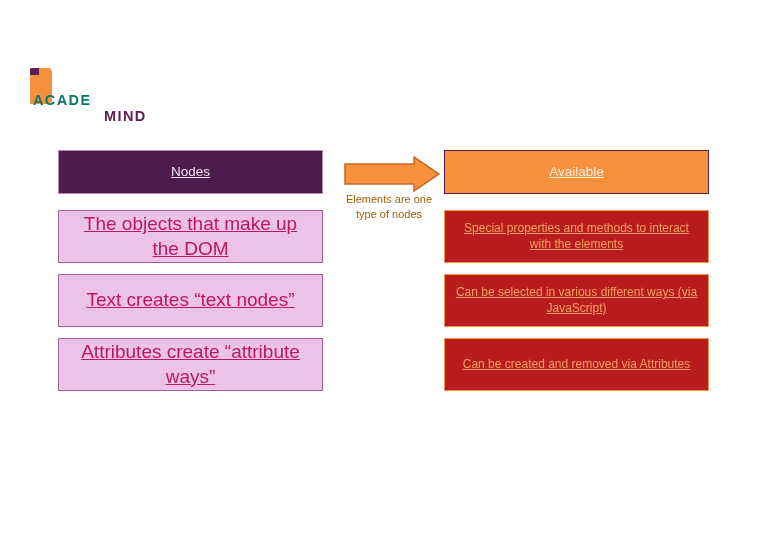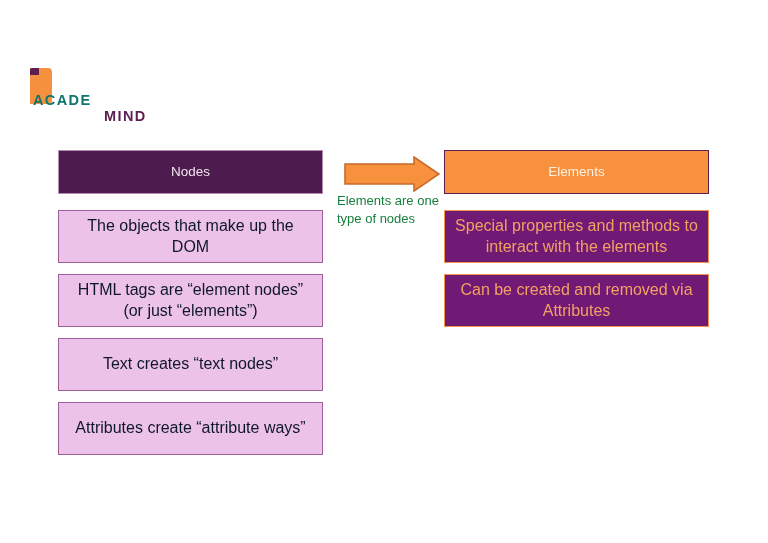--- a/index.html
+++ b/index.html
@@ -85,106 +85,107 @@
   .box {
     width: 265px;
     height: 44px;
     margin-bottom: 16px;
     display: flex;
     align-items: center;
     justify-content: center;
     text-align: center;
     line-height: 1.28;
     padding: 0 10px;
+    text-decoration: underline;
   }
 
   .box.header {
     height: 44px;
   }
   .box.body {
     height: 53px;
     margin-bottom: 11px;
   }
 
   
   .header-nodes {
     background: #4d1b4d;
     border: 1px solid #b58bb0;
     color: #f0e6ef;
     font-size: 13.5px;
   }
   .body-nodes {
     background: #edc2e8;
     border: 1px solid #a05f9a;
-    color: #0f172a;
-    font-size: 16px;
+    color: #be185d;
+    font-size: 19px;
   }
 
   
   .header-elements {
     background: #f8913e;
     border: 1px solid #5b1f52;
     color: #fdf0e4;
     font-size: 13.5px;
   }
   .body-elements {
-    background: #701a75;
+    background: #b91c1c;
     border: 1px solid #f5954a;
     color: #f2a163;
-    font-size: 16px;
+    font-size: 12px;
   }
 
   
   .arrow-wrap {
     position: absolute;
     left: 344px;
     top: 156px;
     width: 96px;
     height: 36px;
   }
   .arrow-wrap svg { display: block; }
 
   .arrow-label {
     position: absolute;
     left: 337px;
     top: 192px;
     width: 104px;
-    text-align: left;
-    font-size: 13px;
+    text-align: center;
+    font-size: 11px;
     line-height: 1.35;
-    color: #15803d;
+    color: #a16207;
   }
 </style>
 </head>
 <body>
 
 <div class="slide">
 
   <div class="logo">
     <div class="logo-flag"></div>
     <div class="logo-notch"></div>
     <div class="logo-acade">ACADE</div>
     <div class="logo-mind">MIND</div>
   </div>
 
 
   <div class="col-left">
     <div class="box header header-nodes">Nodes</div>
     <div class="box body body-nodes">The objects that make up the DOM</div>
-    <div class="box body body-nodes">HTML tags are “element nodes” (or just “elements”)</div>
     <div class="box body body-nodes">Text creates “text nodes”</div>
     <div class="box body body-nodes">Attributes create “attribute ways”</div>
   </div>
 
   <div class="arrow-wrap">
     <svg width="96" height="36" viewBox="0 0 96 36">
       <polygon points="1,8 70,8 70,1 95,18 70,35 70,28 1,28" fill="#f8913e" stroke="#c96a2a" stroke-width="1.6" stroke-linejoin="miter"></polygon>
     </svg>
   </div>
   <div class="arrow-label">Elements are one type of nodes</div>
 
   <div class="col-right">
-    <div class="box header header-elements">Elements</div>
+    <div class="box header header-elements">Available</div>
     <div class="box body body-elements">Special properties and methods to interact with the elements</div>
+    <div class="box body body-elements">Can be selected in various different ways (via JavaScript)</div>
     <div class="box body body-elements">Can be created and removed via Attributes</div>
   </div>
 
 </div>
 
 </body></html>

